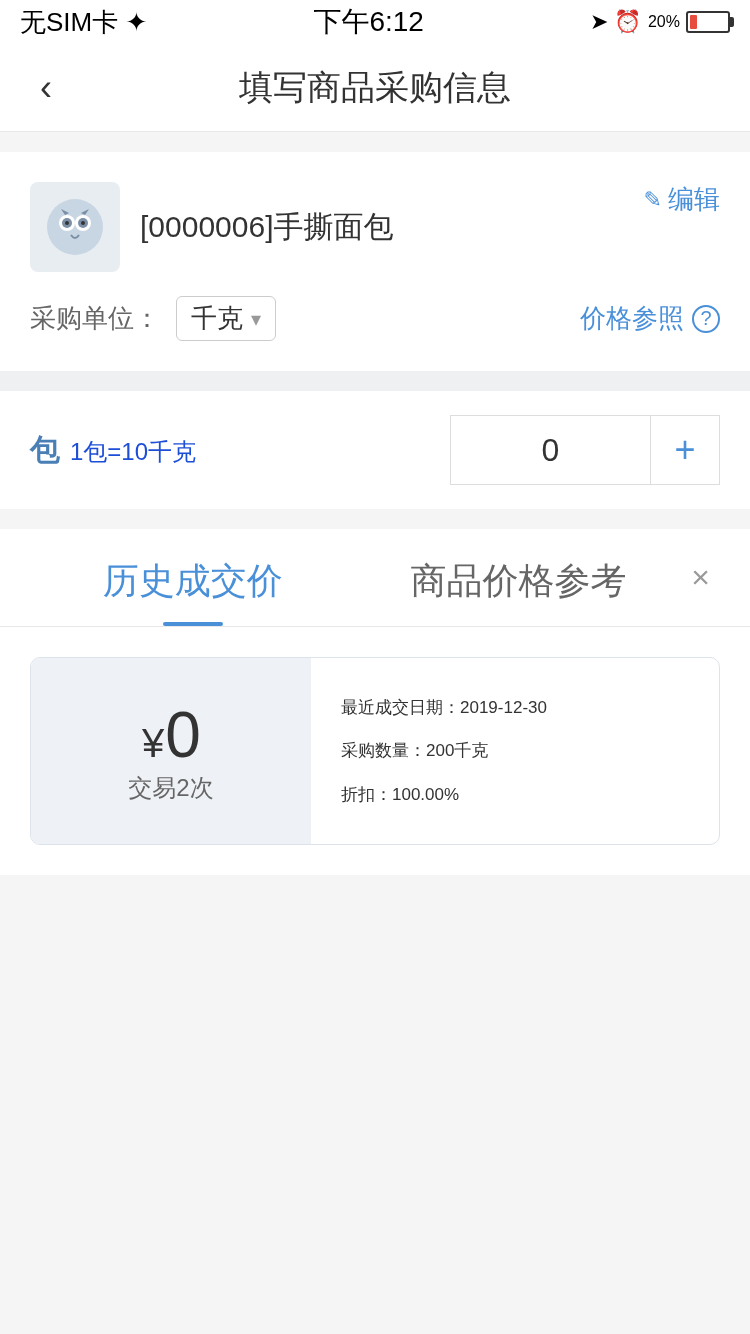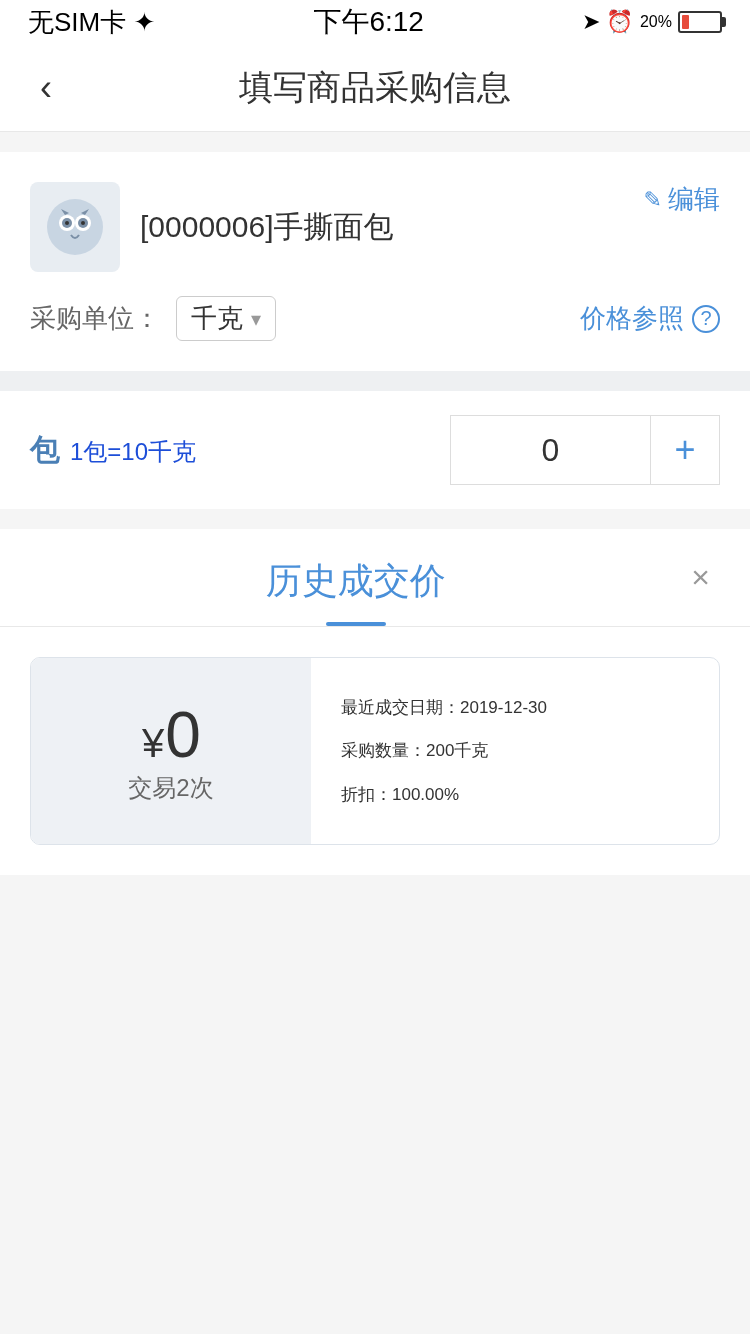--- a/index.html
+++ b/index.html
@@ -12,21 +12,21 @@
       overflow-x: hidden;
     }
 
     
     .status-bar {
       height: 44px;
       background: #fff;
       display: flex;
       align-items: center;
       justify-content: space-between;
-      padding: 0 28px;
+      padding: 0 20px;
       font-size: 26px;
       color: #000;
     }
     .status-left {
       display: flex;
       align-items: center;
       gap: 8px;
       font-size: 26px;
     }
     .status-center {
@@ -435,20 +435,23 @@
     </div>
   </div>
 </div>
 
 <div class="tabs-container">
   <div class="tabs-row">
     <div class="tab-item active">
       <span>历史成交价</span>
       <div class="tab-underline"></div>
     </div>
+    <div class="tab-item inactive">
+      <span>商品价格参考</span>
+    </div>
     <div class="tab-close">
       <span>×</span>
     </div>
   </div>
 </div>
 
 <div class="price-cards-area">
   <div class="price-card">
     <div class="price-card-left">
       <div class="price-amount">

